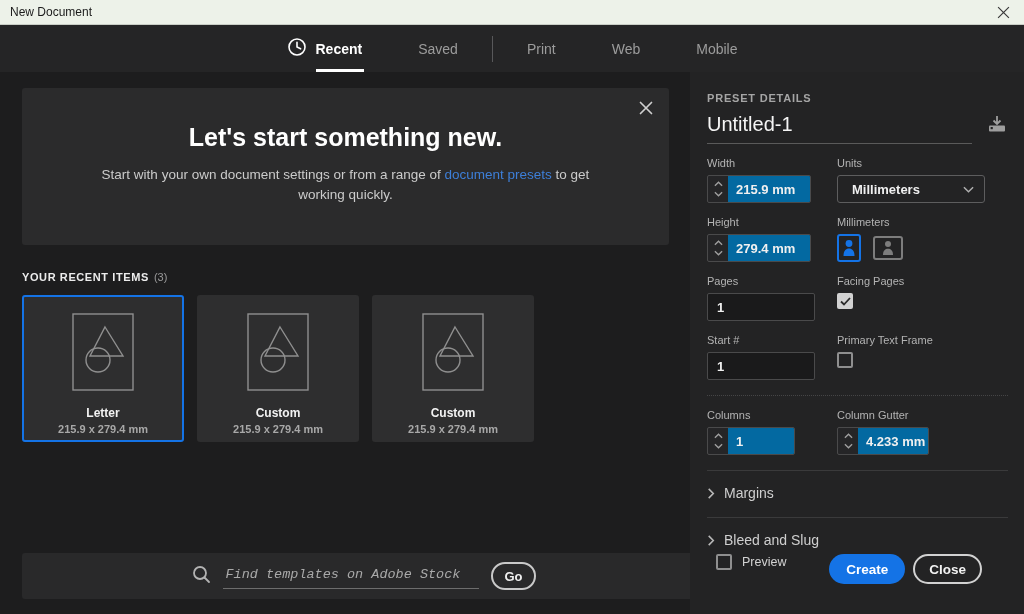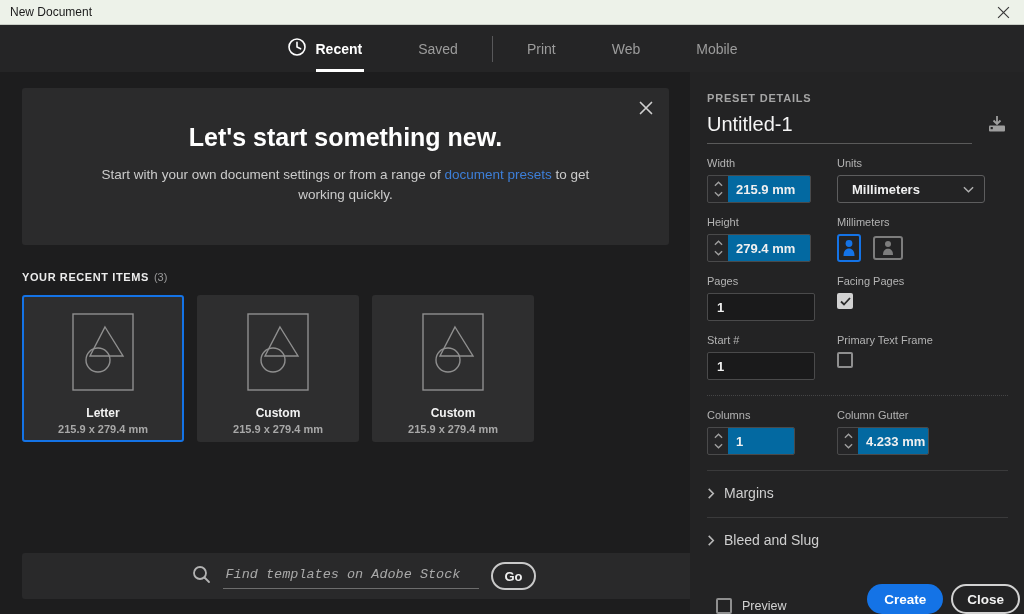--- a/index.html
+++ b/index.html
@@ -136,22 +136,22 @@
 
   .divider { border-top:1px solid #3a3a3b; margin-top:15px; }
   .divider.dashed { border-top:1px dotted #454546; }
 
   .section-row {
     display:flex; align-items:center; gap:9px; margin-top:13px;
     height:18px; color:#cfcfcf; font-size:14px; cursor:pointer;
   }
 
   .panel-footer {
-    position:absolute; left:0; right:0; bottom:0; height:60px;
-    display:flex; align-items:flex-end; padding:0 4px 0 26px;
+    position:absolute; left:0; right:12px; bottom:0; height:60px;
+    display:flex; align-items:flex-start; padding:0 30px 0 26px;
   }
   .preview-group { display:flex; align-items:center; gap:10px; flex:1; }
   .preview-label { color:#d2d2d2; font-size:12.5px; }
   .create-btn {
     height:30px; padding:0 17px; border:none; border-radius:15px;
     background:#1473e6; color:#ffffff; font-weight:bold; font-size:13.5px;
     cursor:pointer; font-family:"Liberation Sans", sans-serif;
   }
   .close-btn {
     height:30px; padding:0 14px; margin-left:8px; border-radius:15px;

